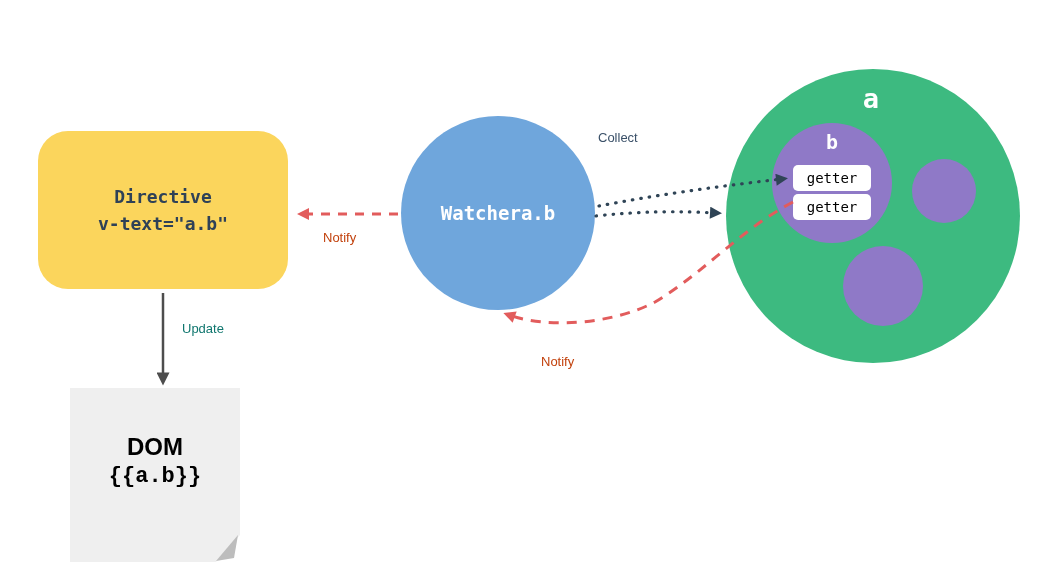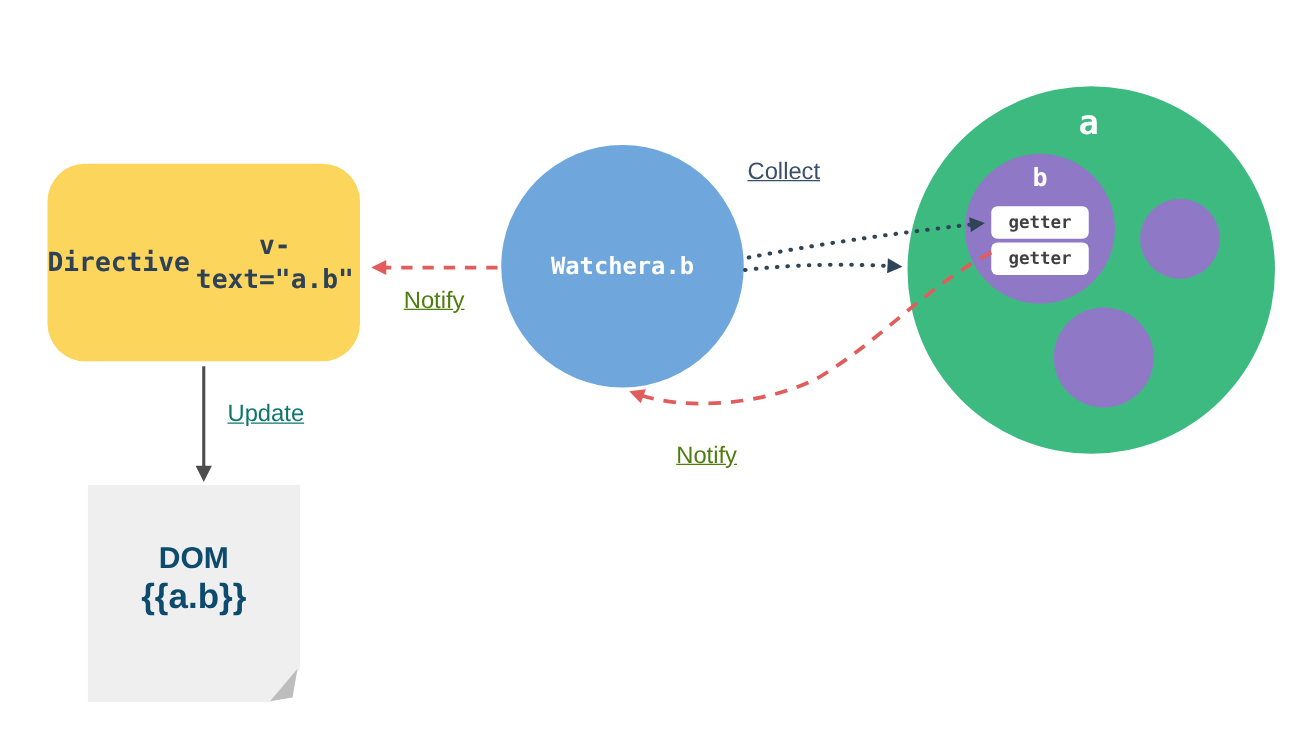--- a/index.html
+++ b/index.html
@@ -16,25 +16,25 @@
 
   .mono { font-family: "DejaVu Sans Mono", "Liberation Mono", monospace; }
 
   
   .directive {
     position: absolute;
     left: 38px; top: 131px;
     width: 250px; height: 158px;
     background: #FBD55C;
     border-radius: 30px;
-    display: flex; flex-direction: row;
+    display: flex; flex-direction: column;
     align-items: center; justify-content: center;
     color: #2E4157;
     font-weight: bold;
-    font-size: 21px;
+    font-size: 18px;
     line-height: 27px;
     text-align: center;
   }
 
   
   .watcher {
     position: absolute;
     left: 401px; top: 116px;
     width: 194px; height: 194px;
     border-radius: 50%;
@@ -79,50 +79,50 @@
     font-weight: bold;
     font-size: 20px;
   }
   .badge {
     position: absolute;
     left: 21px;
     width: 78px; height: 26px;
     background: #ffffff;
     border-radius: 5px;
     display: flex; align-items: center; justify-content: center;
-    color: #404040;
-    font-weight: bold;
+    color: #000000;
+    font-weight: normal;
     font-size: 14px;
   }
   .badge.getter { top: 42px; }
   .badge.setter { top: 71px; }
   .prop-circle { position: absolute; border-radius: 50%; background: #8F79C7; }
   .prop-circle.small { left: 186px; top: 90px;  width: 64px; height: 64px; }
   .prop-circle.large { left: 117px; top: 177px; width: 80px; height: 80px; }
 
   
   .dom-doc {
     position: absolute;
     left: 70px; top: 388px;
     width: 170px; height: 174px;
     background: #EFEFEF;
     clip-path: polygon(0 0, 100% 0, 100% calc(100% - 27px), calc(100% - 24px) 100%, 0 100%);
     display: flex; flex-direction: column;
     align-items: center; justify-content: center;
     padding-bottom: 26px;
-    color: #0c4a6e;
+    color: #000000;
     text-align: center;
   }
   .dom-title { font-weight: bold; font-size: 24px; line-height: 30px; }
-  .dom-sub   { font-weight: bold; font-size: 28px; line-height: 30px; }
+  .dom-sub   { font-weight: bold; font-size: 22px; line-height: 30px; font-family: Liberation Mono, monospace; }
 
   
-  .lbl { position: absolute; font-size: 19px; white-space: nowrap; text-decoration: underline; }
+  .lbl { position: absolute; font-size: 13px; white-space: nowrap; }
   .lbl-collect { left: 598px; top: 125px; color: #3A5068; line-height: 25px; }
-  .lbl-notify  { color: #4d7c0f; }
+  .lbl-notify  { color: #c2410c; }
   .lbl-notify-left   { left: 323px; top: 230px; }
   .lbl-notify-bottom { left: 541px; top: 354px; }
   .lbl-update  { left: 182px; top: 321px; color: #0f766e; }
 
   
   .overlay {
     position: absolute;
     left: 0; top: 0;
     width: 1050px; height: 588px;
     pointer-events: none;

